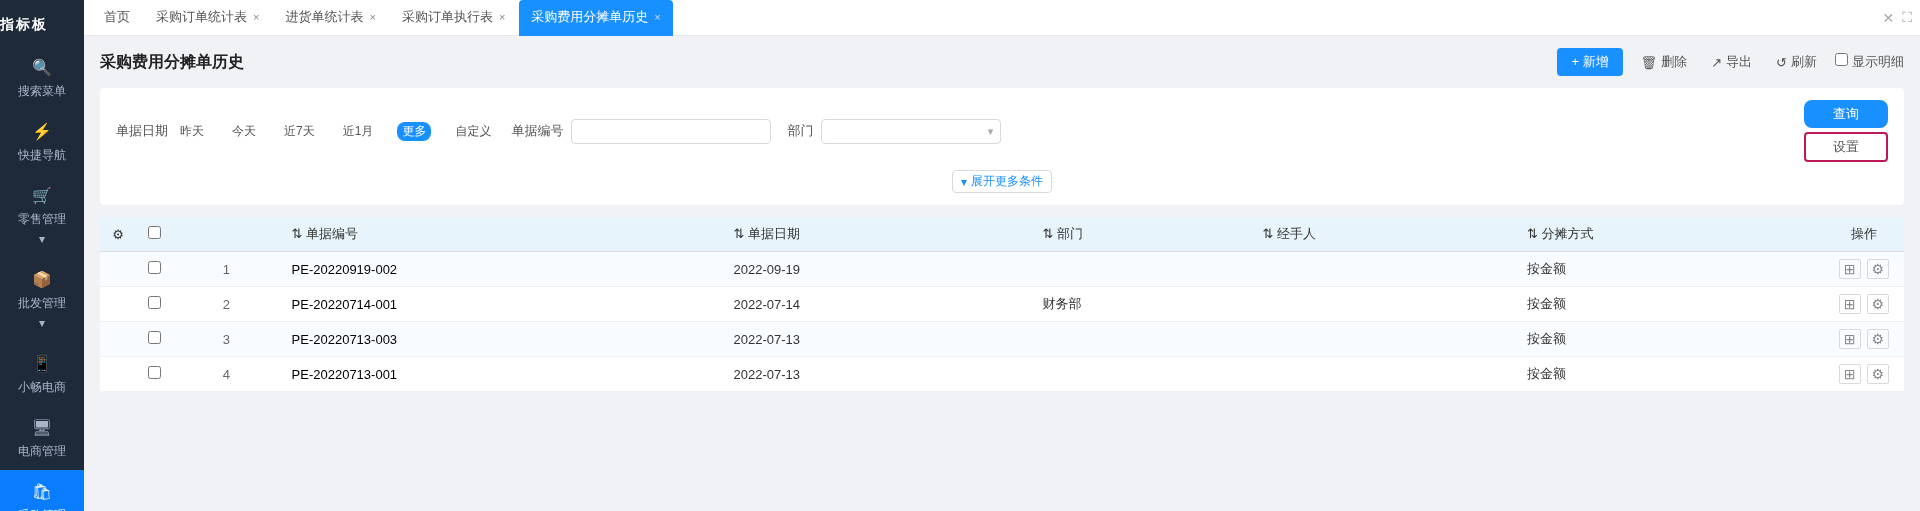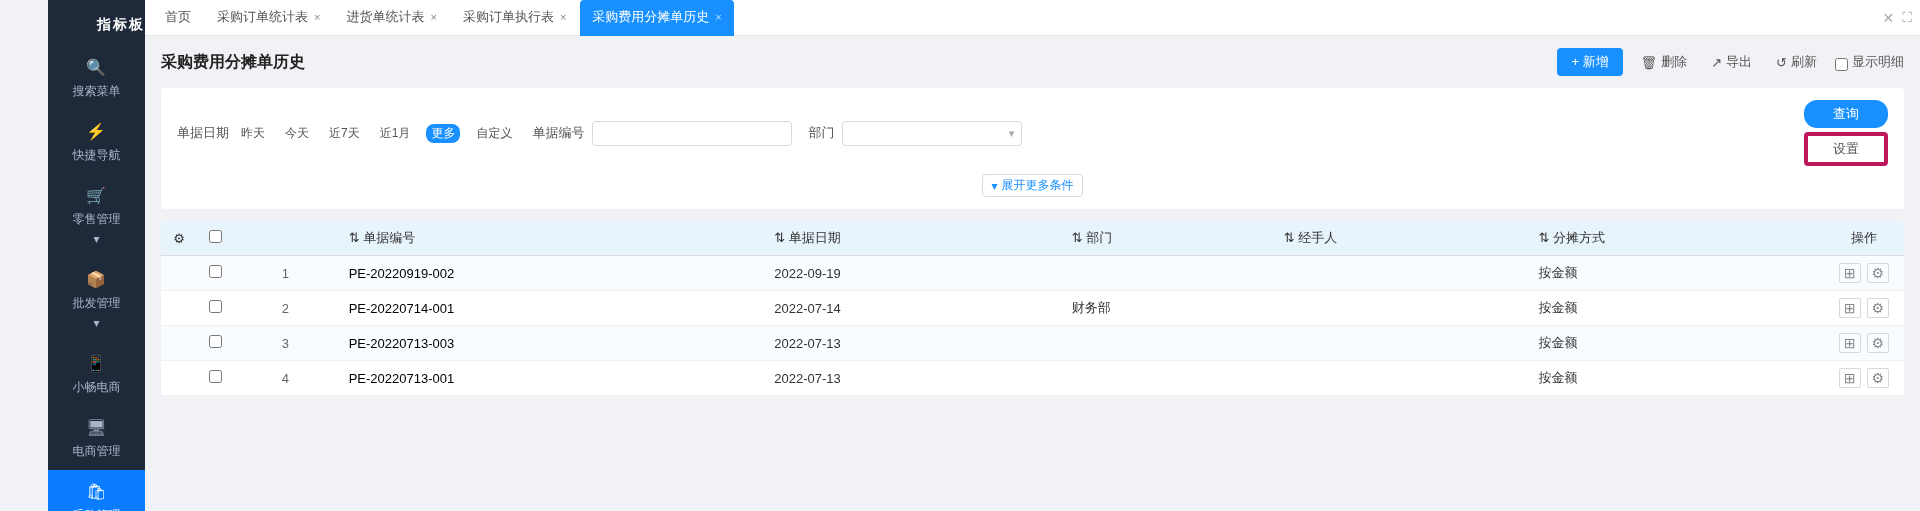--- a/index.html
+++ b/index.html
@@ -1,27 +1,26 @@
 <!DOCTYPE html>
 <html><head>
   <meta charset="utf-8">
   <style>
     * { box-sizing: border-box; margin: 0; padding: 0; }
     body { font-family: "Microsoft YaHei", "PingFang SC", sans-serif; font-size: 13px; background: #f0f2f5; display: flex; height: 511px; overflow: hidden; }
 
     
     .sidebar {
-      width: 97px;
+      width: 84px;
       background: #1e2a3a;
       display: flex;
       flex-direction: column;
-      align-items: flex-end;
+      align-items: flex-start;
       padding-top: 8px;
       flex-shrink: 0;
-      margin-left: 48px;
     }
     .sidebar-logo {
       color: #fff;
       font-size: 14px;
       font-weight: bold;
       padding: 8px 0 12px;
       letter-spacing: 2px;
     }
     .sidebar-item {
       width: 100%;
@@ -154,21 +153,21 @@
       align-items: center;
       gap: 8px;
     }
     .field-label {
       font-size: 13px;
       color: #555;
       white-space: nowrap;
     }
     .date-shortcuts {
       display: flex;
-      gap: 12px;
+      gap: 20px;
       align-items: center;
     }
     .date-shortcut {
       font-size: 12px;
       color: #555;
       cursor: pointer;
       padding: 1px 4px;
     }
     .date-shortcut.more {
       background: #1890ff;
@@ -220,29 +219,29 @@
     .search-btns {
       display: flex;
       flex-direction: column;
       gap: 4px;
       margin-left: auto;
     }
     .btn-query {
       background: #1890ff;
       color: #fff;
       border: none;
-      border-radius: 13px;
+      border-radius: 8px;
       padding: 5px 29px;
       cursor: pointer;
       font-size: 13px;
     }
     .btn-setting {
       background: #fff;
       color: #555;
-      border: 4px solid #be185d;
+      border: 2px solid #be185d;
       border-radius: 4px;
       padding: 4px 20px;
       cursor: pointer;
       font-size: 13px;
     }
     .expand-row {
       display: flex;
       justify-content: center;
       margin-top: 8px;
     }
@@ -317,21 +316,21 @@
       width: 36px;
       text-align: center;
       cursor: pointer;
     }
 
     input[type="checkbox"] { cursor: pointer; }
 
     
     .show-cols {
       display: flex;
-      align-items: flex-end;
+      align-items: flex-start;
       gap: 4px;
       font-size: 13px;
       color: #555;
     }
   </style>
 </head>
 <body>
 
 <div class="sidebar">
   <div class="sidebar-logo">指标板</div>

